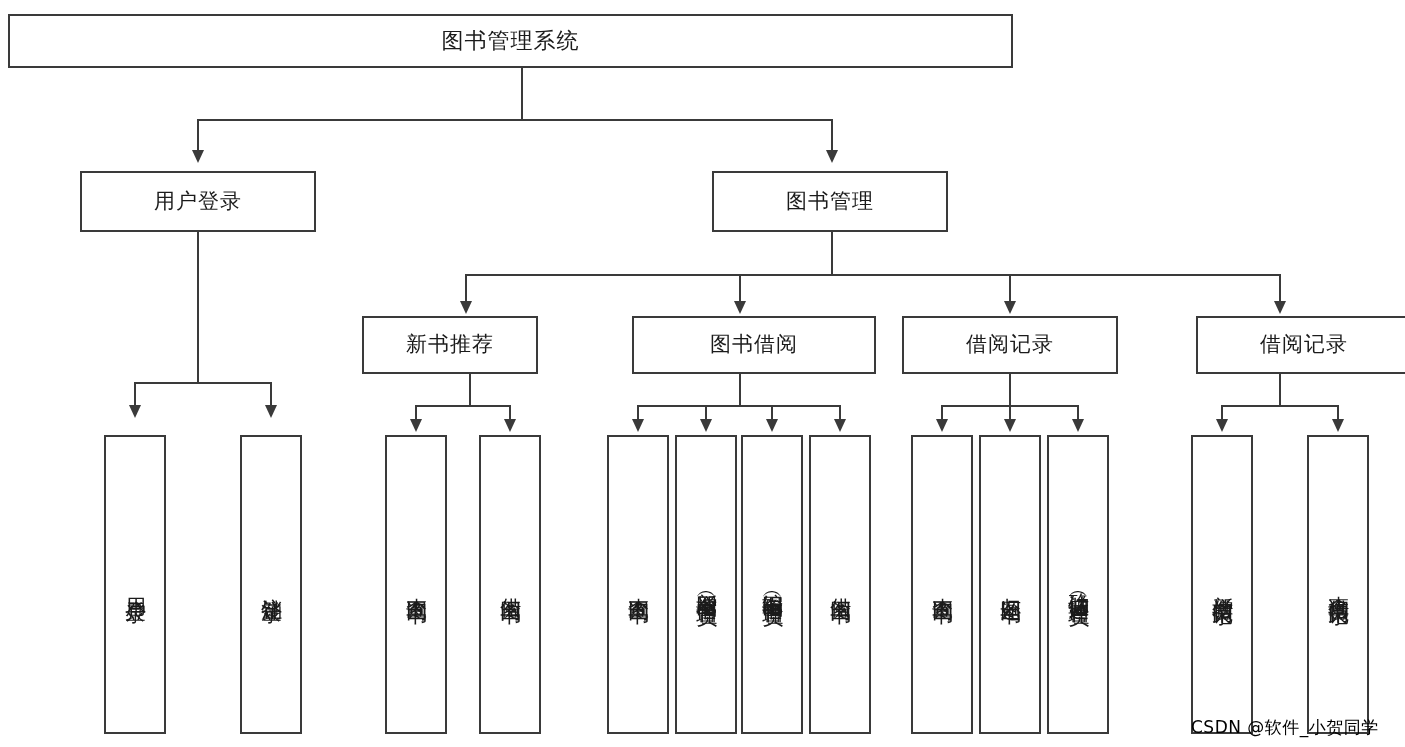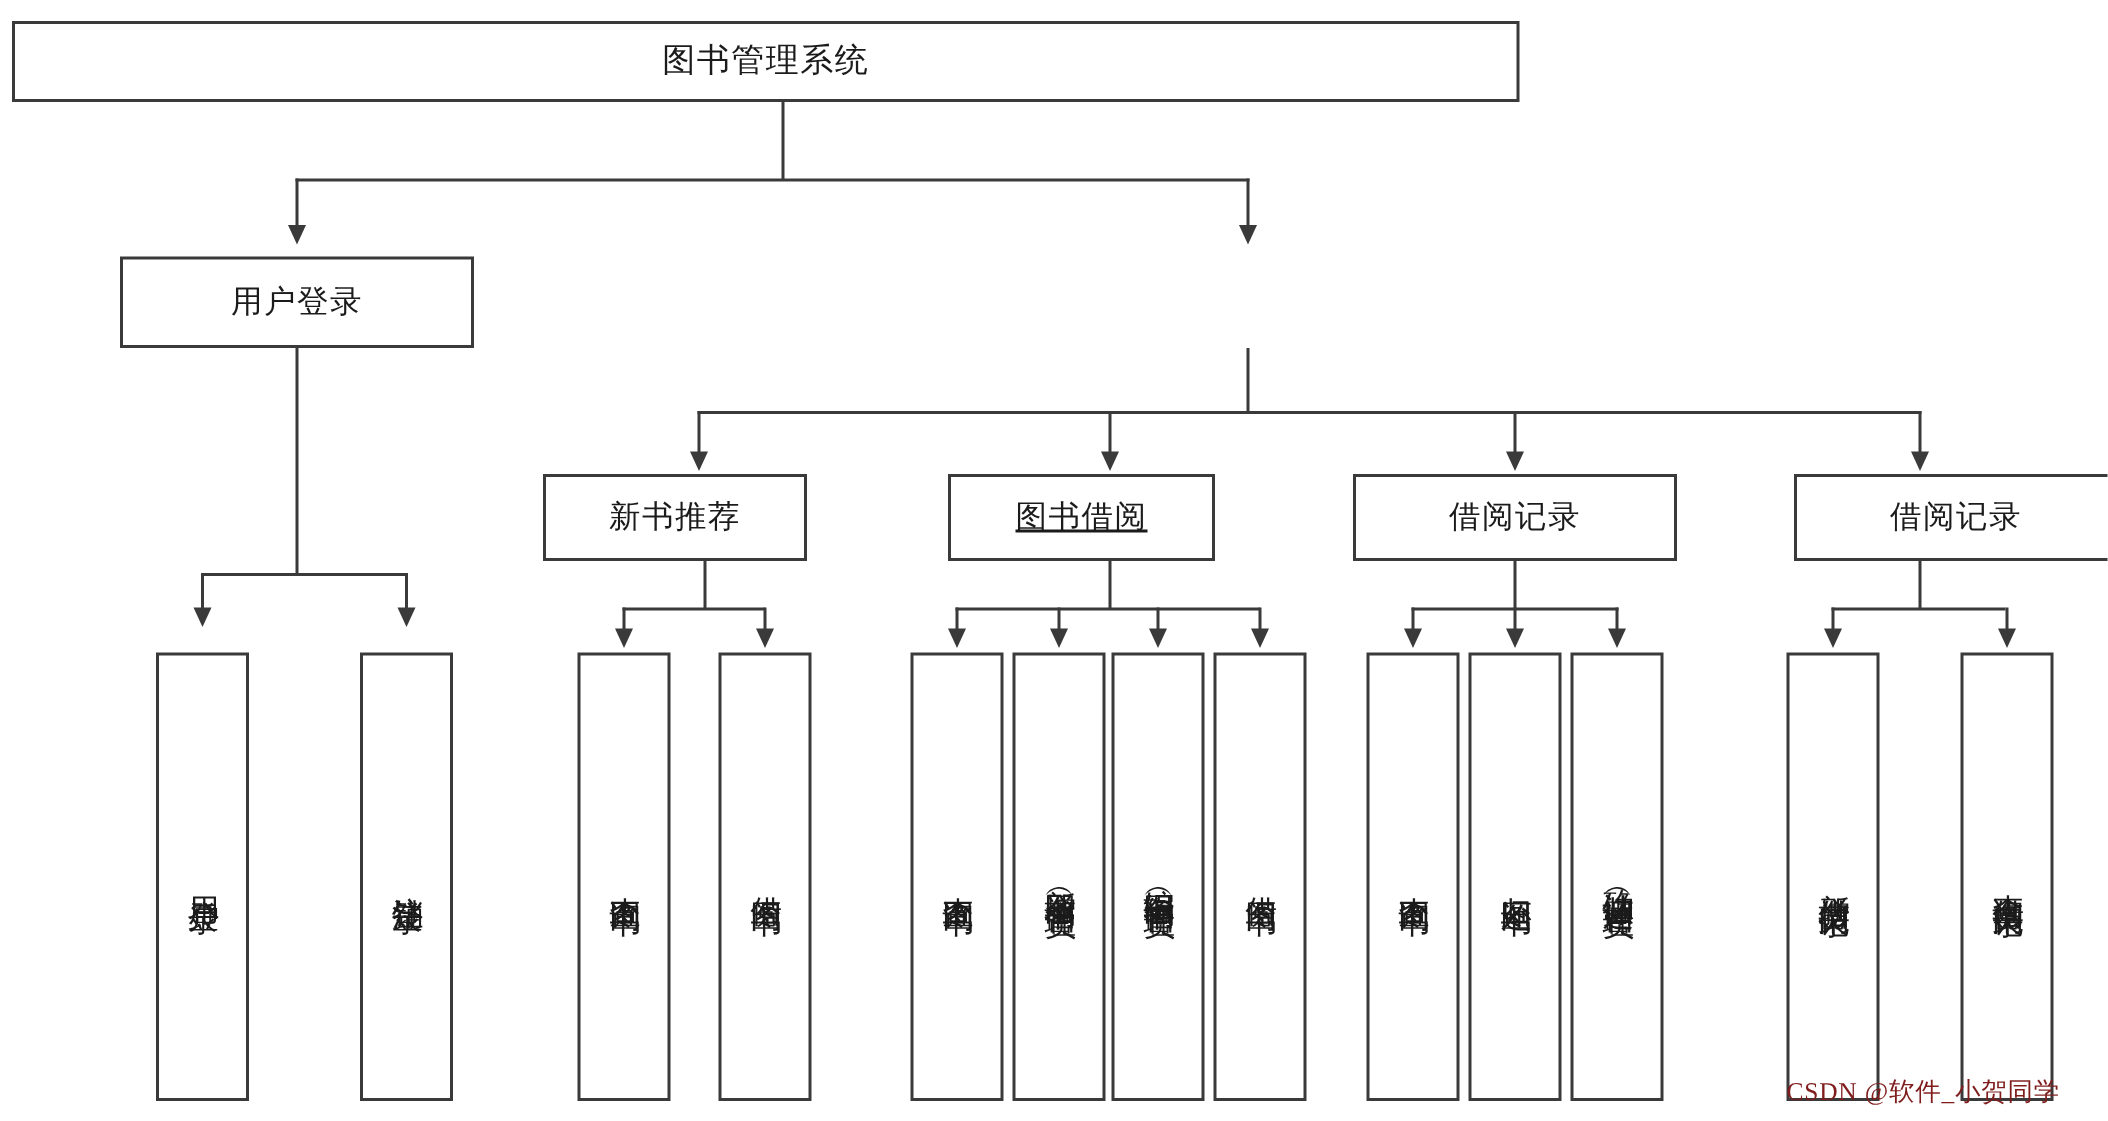--- a/index.html
+++ b/index.html
@@ -52,25 +52,24 @@
     position:absolute;
     width:0;height:0;
     border-left:6px solid transparent;
     border-right:6px solid transparent;
     border-top:13px solid #3a3a3a;
   }
 
   
   #watermark{
     position:absolute;
-    color:#7f1d1d;
+    color:#000000;
     font-size:17px;
     white-space:nowrap;
     letter-spacing:0.5px;
-    font-family:Liberation Serif, serif;
   }
 </style>
 </head>
 <body>
 
 <div id="stage">
 
   <div class="node h root" style="left:8px;top:14px;width:1005px;height:54px;">
     <span>图书管理系统</span>
   </div>
@@ -82,20 +81,23 @@
   <div class="ln vline" style="left:197px;top:119px;height:32px;"></div>
   <div class="arrow" style="left:192px;top:150px;"></div>
 
   <div class="ln vline" style="left:831px;top:119px;height:32px;"></div>
   <div class="arrow" style="left:826px;top:150px;"></div>
 
   <div class="node h" style="left:80px;top:171px;width:236px;height:61px;">
     <span>用户登录</span>
   </div>
 
+  <div class="node h" style="left:712px;top:171px;width:236px;height:61px;">
+    <span>图书管理</span>
+  </div>
 
   <div class="ln vline" style="left:197px;top:232px;height:151px;"></div>
   <div class="ln hline" style="left:134px;top:382px;width:138px;"></div>
   <div class="ln vline" style="left:134px;top:382px;height:24px;"></div>
   <div class="arrow" style="left:129px;top:405px;"></div>
   <div class="ln vline" style="left:270px;top:382px;height:24px;"></div>
   <div class="arrow" style="left:265px;top:405px;"></div>
 
   <div class="ln vline" style="left:831px;top:232px;height:43px;"></div>
   <div class="ln hline" style="left:465px;top:274px;width:816px;"></div>
@@ -104,21 +106,21 @@
   <div class="ln vline" style="left:739px;top:274px;height:28px;"></div>
   <div class="arrow" style="left:734px;top:301px;"></div>
   <div class="ln vline" style="left:1009px;top:274px;height:28px;"></div>
   <div class="arrow" style="left:1004px;top:301px;"></div>
   <div class="ln vline" style="left:1279px;top:274px;height:28px;"></div>
   <div class="arrow" style="left:1274px;top:301px;"></div>
 
   <div class="node h" style="left:362px;top:316px;width:176px;height:58px;">
     <span>新书推荐</span>
   </div>
-  <div class="node h" style="left:632px;top:316px;width:178px;height:58px;text-decoration:underline;">
+  <div class="node h" style="left:632px;top:316px;width:244px;height:58px;">
     <span>图书借阅</span>
   </div>
   <div class="node h" style="left:902px;top:316px;width:216px;height:58px;">
     <span>借阅记录</span>
   </div>
   <div class="node h" style="left:1172px;top:316px;width:216px;height:58px;margin-left:24px;">
     <span>借阅记录</span>
   </div>
 
   <div class="ln vline" style="left:469px;top:374px;height:32px;"></div>

